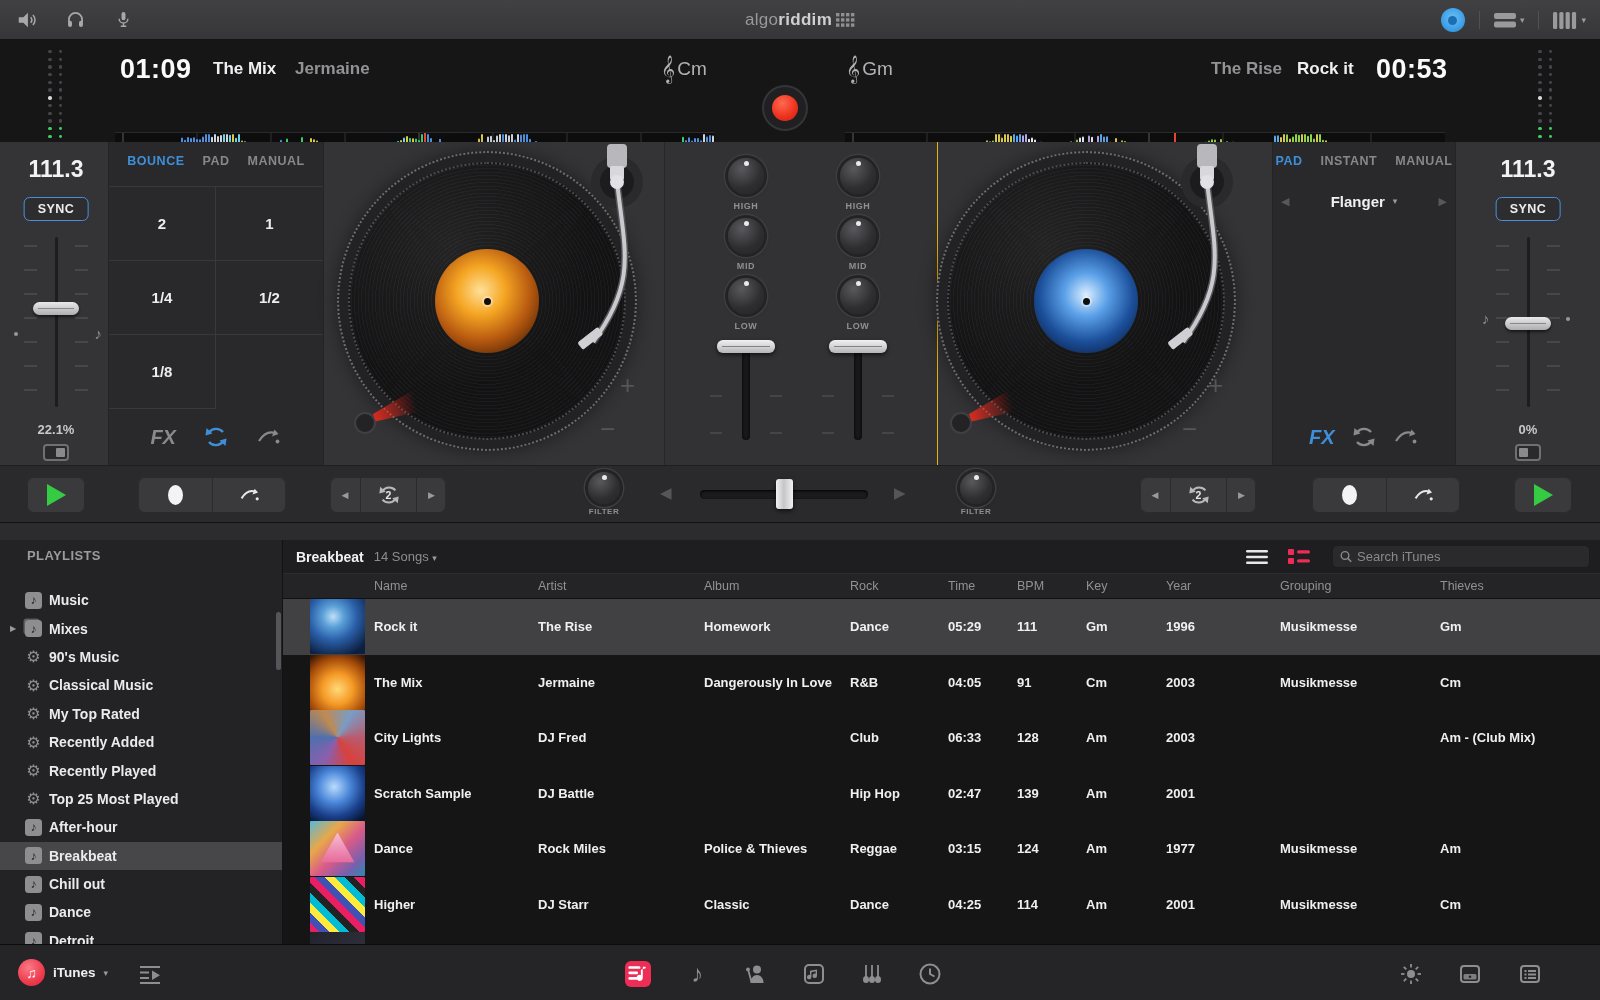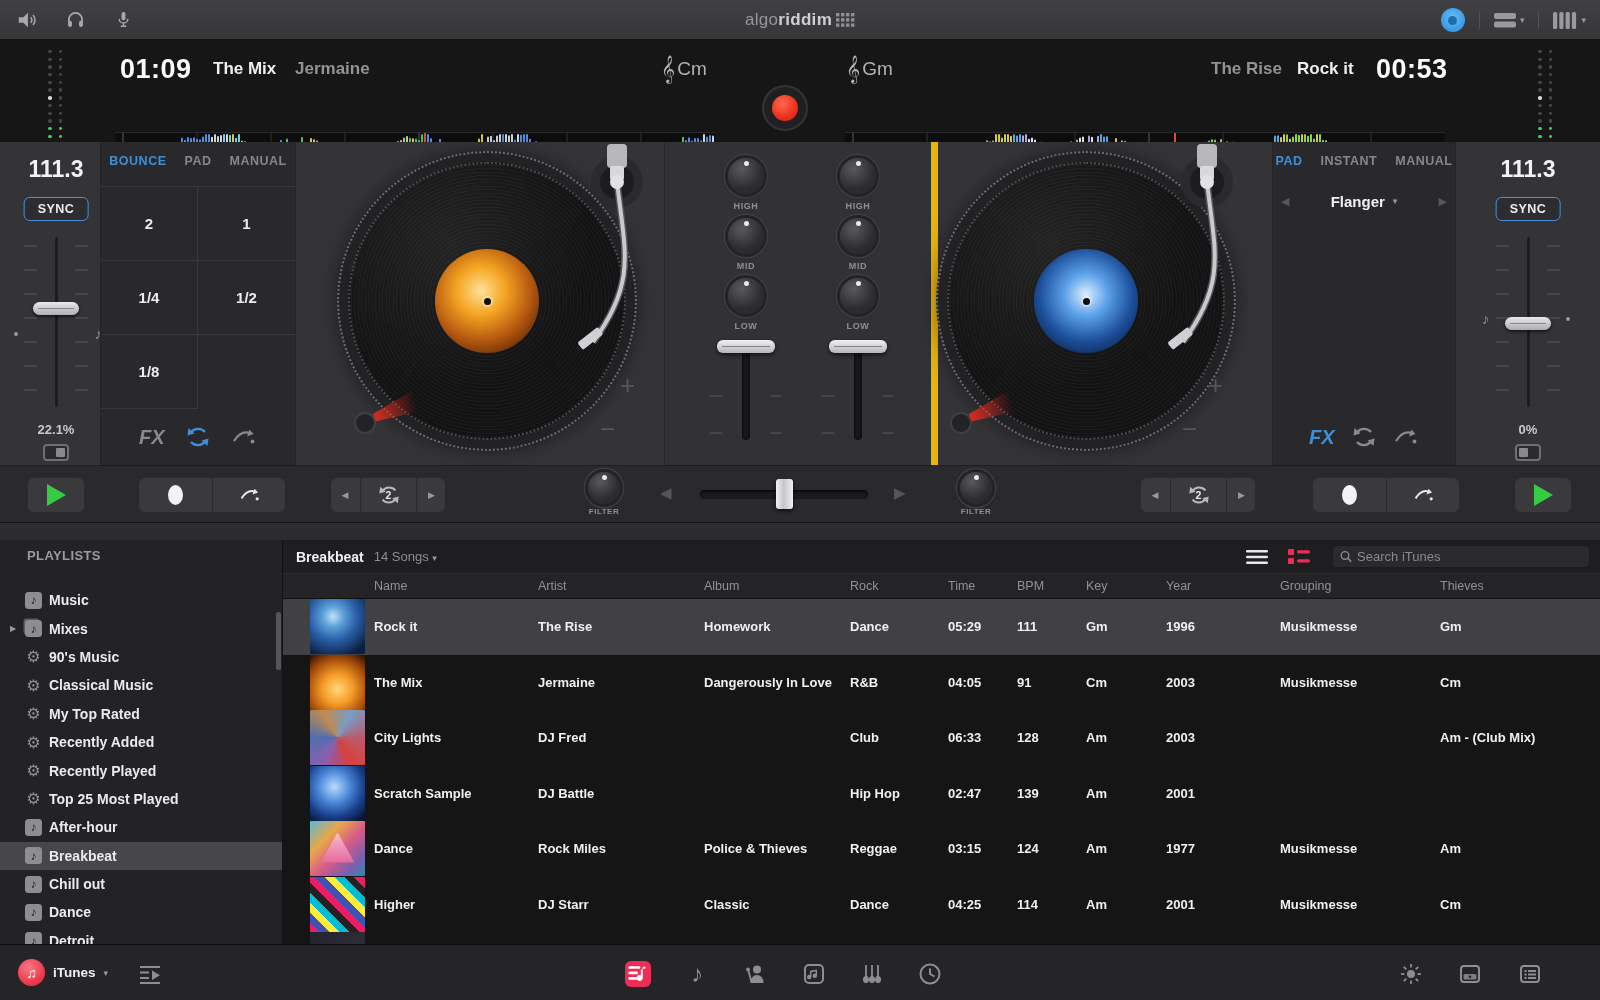--- a/index.html
+++ b/index.html
@@ -94,21 +94,21 @@
     border-radius:50%; background:#0e0e0f; box-shadow:0 0 0 2px rgba(255,255,255,.35); }
   .tonearm { position:absolute; width:120px; height:240px; }
   .stylight { position:absolute; width:22px; height:22px; border-radius:50%; background:#232325; border:2px solid #404044; }
   .stybeam { position:absolute; width:58px; height:26px;
     background:linear-gradient(100deg, rgba(255,40,24,.85), rgba(255,40,24,0) 75%);
     clip-path:polygon(0 35%, 0 65%, 100% 100%, 100% 0); transform:rotate(-22deg); }
   .pmglyph { position:absolute; font-size:26px; color:#55555a; font-weight:300; }
 
   
   .mixer { position:absolute; left:664px; top:0; width:274px; height:323px;
-    border-left:1px solid #272729; border-right:7px solid #eab308; background:#323235; }
+    border-left:1px solid #272729; border-right:1px solid #eab308; background:#323235; }
   .chan { position:absolute; top:0; width:110px; height:323px; }
   .knobunit { position:absolute; left:50%; transform:translateX(-50%); display:flex; flex-direction:column; align-items:center; }
   .knob { position:relative; width:36px; height:36px; border-radius:50%;
     background:radial-gradient(circle at 38% 30%, #59595d, #2e2e31 58%, #242427);
     box-shadow:0 0 0 3px #232326, 0 0 0 4.5px #3e3e41, 0 2px 5px rgba(0,0,0,.5); }
   .knob::after { content:""; position:absolute; left:50%; top:3px; width:5px; height:5px; margin-left:-2.5px;
     border-radius:50%; background:#eaeaec; }
   .knoblbl { margin-top:7px; font-size:9px; font-weight:bold; letter-spacing:.6px; color:#8f8f93; }
   .vfader { position:absolute; left:50%; transform:translateX(-50%); top:198px; width:64px; height:100px; }
   .vfader .trk { position:absolute; left:50%; top:6px; bottom:0; width:8px; margin-left:-4px;
@@ -803,21 +803,21 @@
         <div class="ticks r"></div>
       <div class="ptrack"></div>
       <div class="phandle" style="top:38%"></div>
       <span class="pnote" style="right:-14px;top:52%">♪</span>
       <span class="pdot" style="left:-10px;top:56%"></span>
     </div>
     <div class="pct">22.1%</div>
     <div class="kbdicon ra"></div>
   </div>
 
-  <div class="padpanel" style="left:100px;width:196px">
+  <div class="padpanel" style="left:108px;width:216px">
     <div class="tabrow" id="tabs-a">
         <span class="tab on">BOUNCE</span>
         <span class="tab">PAD</span>
         <span class="tab">MANUAL</span>
       </div>
     <div class="loopgrid" id="loopgrid-a">
         <div class="lcell">2</div>
         <div class="lcell">1</div>
         <div class="lcell">1/4</div>
         <div class="lcell">1/2</div>

